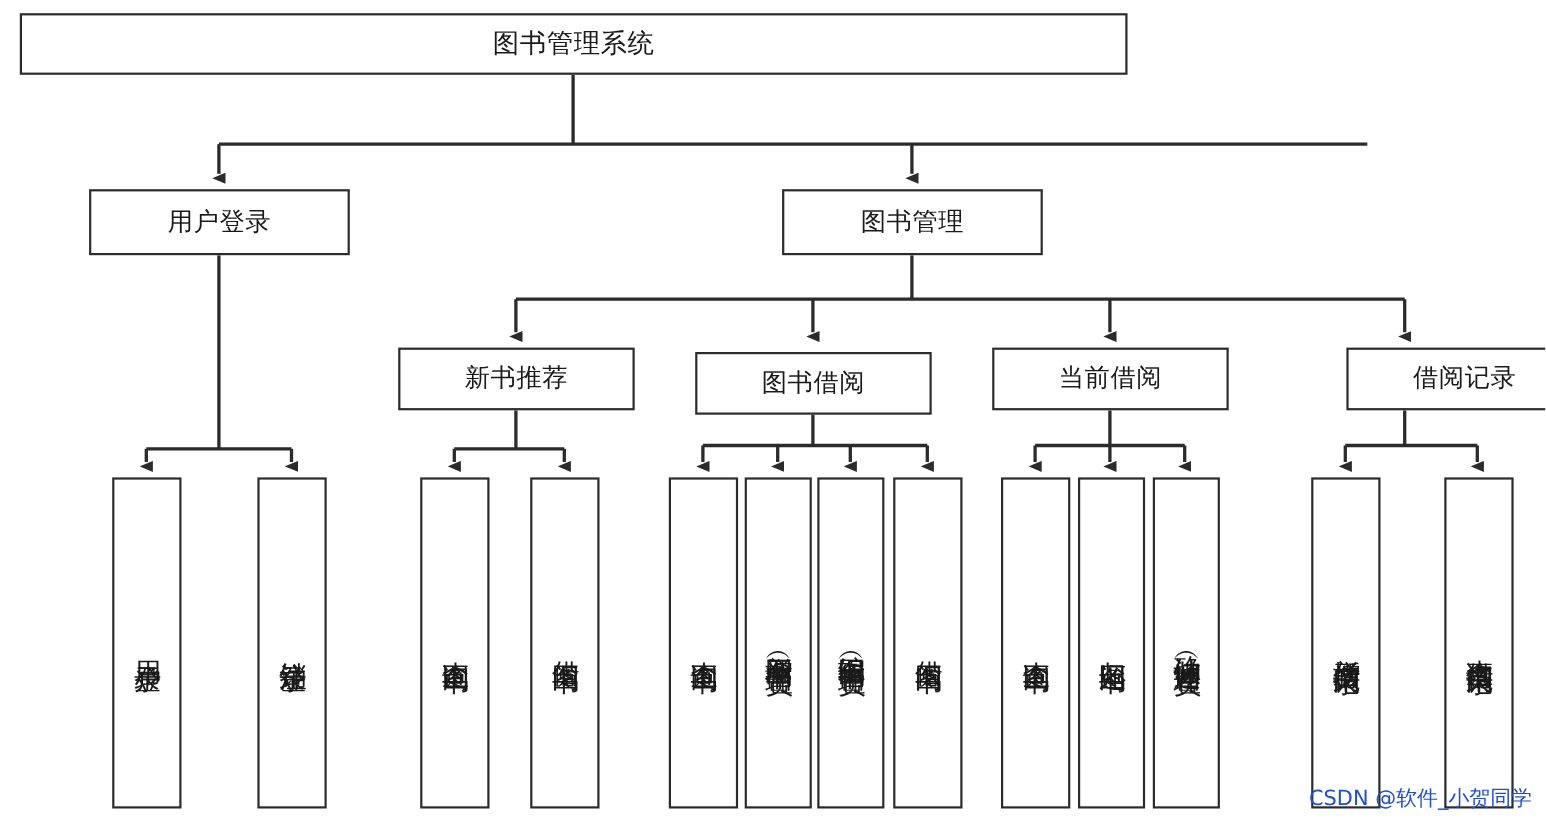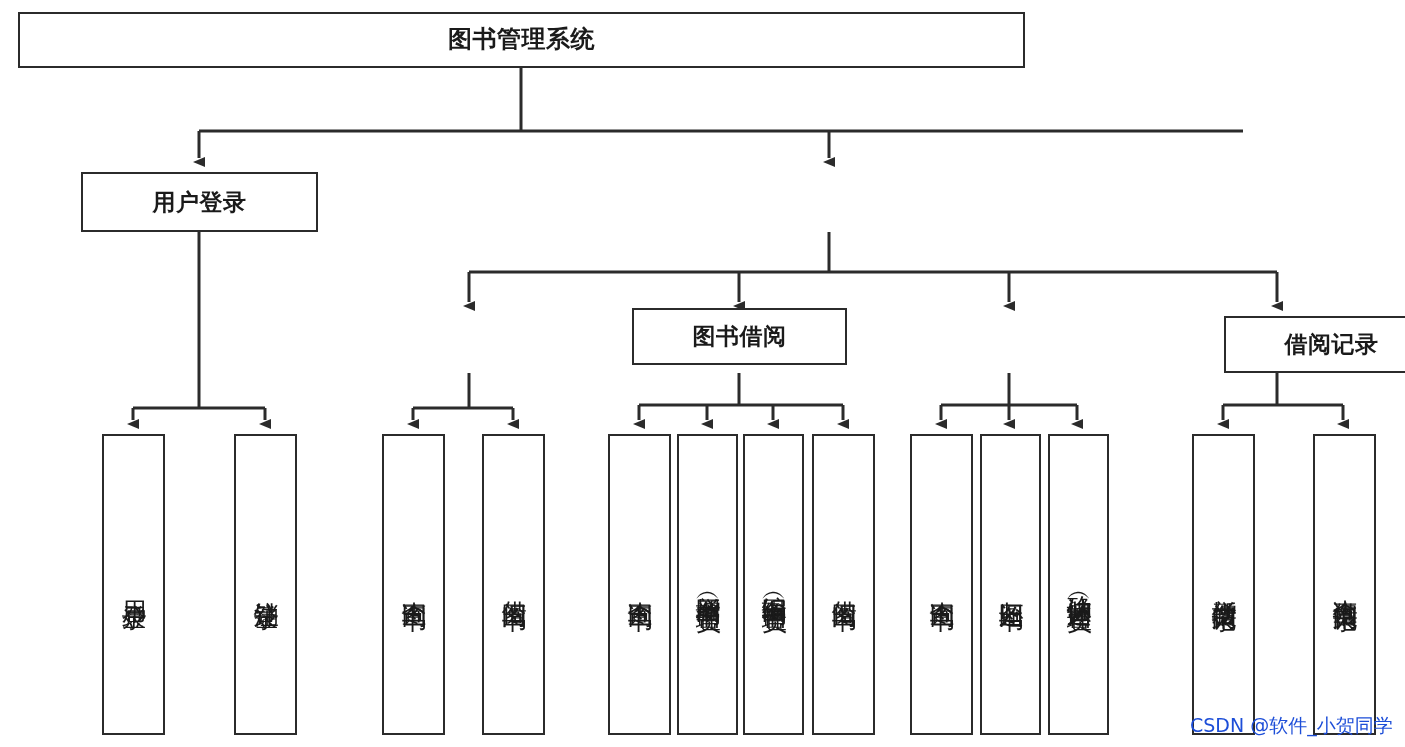--- a/index.html
+++ b/index.html
@@ -40,21 +40,20 @@
   .node-label {
     display: block;
     text-align: center;
     line-height: 1.22;
     letter-spacing: 0.5px;
   }
   
   .node.h .node-label {
     writing-mode: horizontal-tb;
     font-size: 23px;
-    font-weight: bold;
   }
   .node.root .node-label { font-size: 24px; }
   
   .node.v {
     align-items: center;
     justify-content: center;
     padding: 4px 0;
   }
   .node.v .node-label {
     writing-mode: vertical-rl;
@@ -131,26 +130,35 @@
   </svg>
 
   <div class="node h root" style="left:18px; top:12px; width:1007px; height:56px;">
     <span class="node-label">图书管理系统</span>
   </div>
 
   <div class="node h" style="left:81px; top:172px; width:237px; height:60px;">
     <span class="node-label">用户登录</span>
   </div>
 
-
-
-  <div class="node h" style="left:632px; top:308px; width:215px; height:57px;">
+  <div class="node h" style="left:711px; top:172px; width:237px; height:60px;">
+    <span class="node-label">图书管理</span>
+  </div>
+
+  <div class="node h" style="left:362px; top:316px; width:215px; height:57px;">
+    <span class="node-label">新书推荐</span>
+  </div>
+
+  <div class="node h" style="left:632px; top:320px; width:215px; height:57px;">
     <span class="node-label">图书借阅</span>
   </div>
 
+  <div class="node h" style="left:902px; top:316px; width:215px; height:57px;">
+    <span class="node-label">当前借阅</span>
+  </div>
 
   <div class="node h" style="left:1224px; top:316px; width:215px; height:57px;">
     <span class="node-label">借阅记录</span>
   </div>
 
   <div class="node v" style="left:102px; top:434px; width:63px; height:301px;">
     <span class="node-label">用户登录</span>
   </div>
 
   <div class="node v" style="left:234px; top:434px; width:63px; height:301px;">

